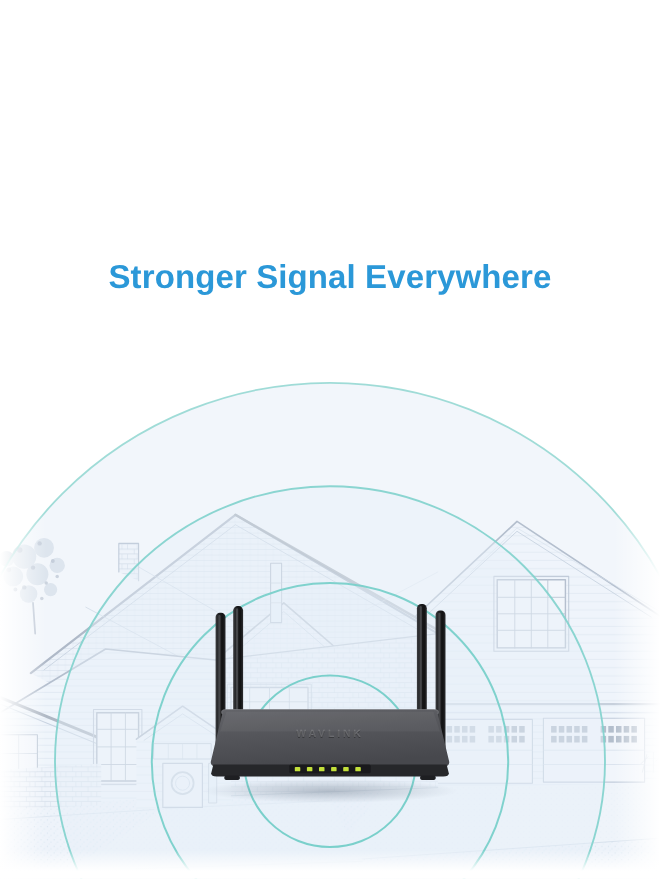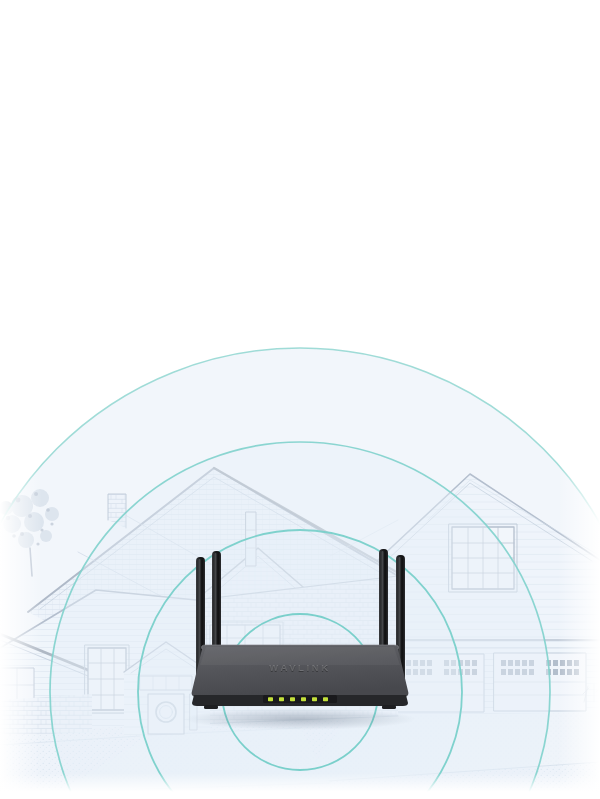--- a/index.html
+++ b/index.html
@@ -344,20 +344,21 @@
           <circle cx="300" cy="692" r="162" fill="#e6eef8" fill-opacity="0.30" stroke="#79d0ca" stroke-width="1.8" stroke-opacity="0.95"></circle>
           <circle cx="300" cy="692" r="78" fill="none" stroke="#74cec8" stroke-width="1.8" stroke-opacity="0.95"></circle>
         </g>
       </g>
     </svg>
   </div>
 
   <div id="side-fade"></div>
   <div id="bottom-fade"></div>
 
+  <div id="headline">Stronger Signal Everywhere</div>
 
   <div id="router">
     <svg width="280" height="185" viewBox="0 0 280 185" xmlns="http://www.w3.org/2000/svg">
       <defs>
         <linearGradient id="topFace" x1="0" y1="0" x2="0.25" y2="1">
           <stop offset="0" stop-color="#64656a"></stop>
           <stop offset="0.45" stop-color="#55565b"></stop>
           <stop offset="1" stop-color="#47484d"></stop>
         </linearGradient>
         <linearGradient id="frontFace" x1="0" y1="0" x2="0" y2="1">

